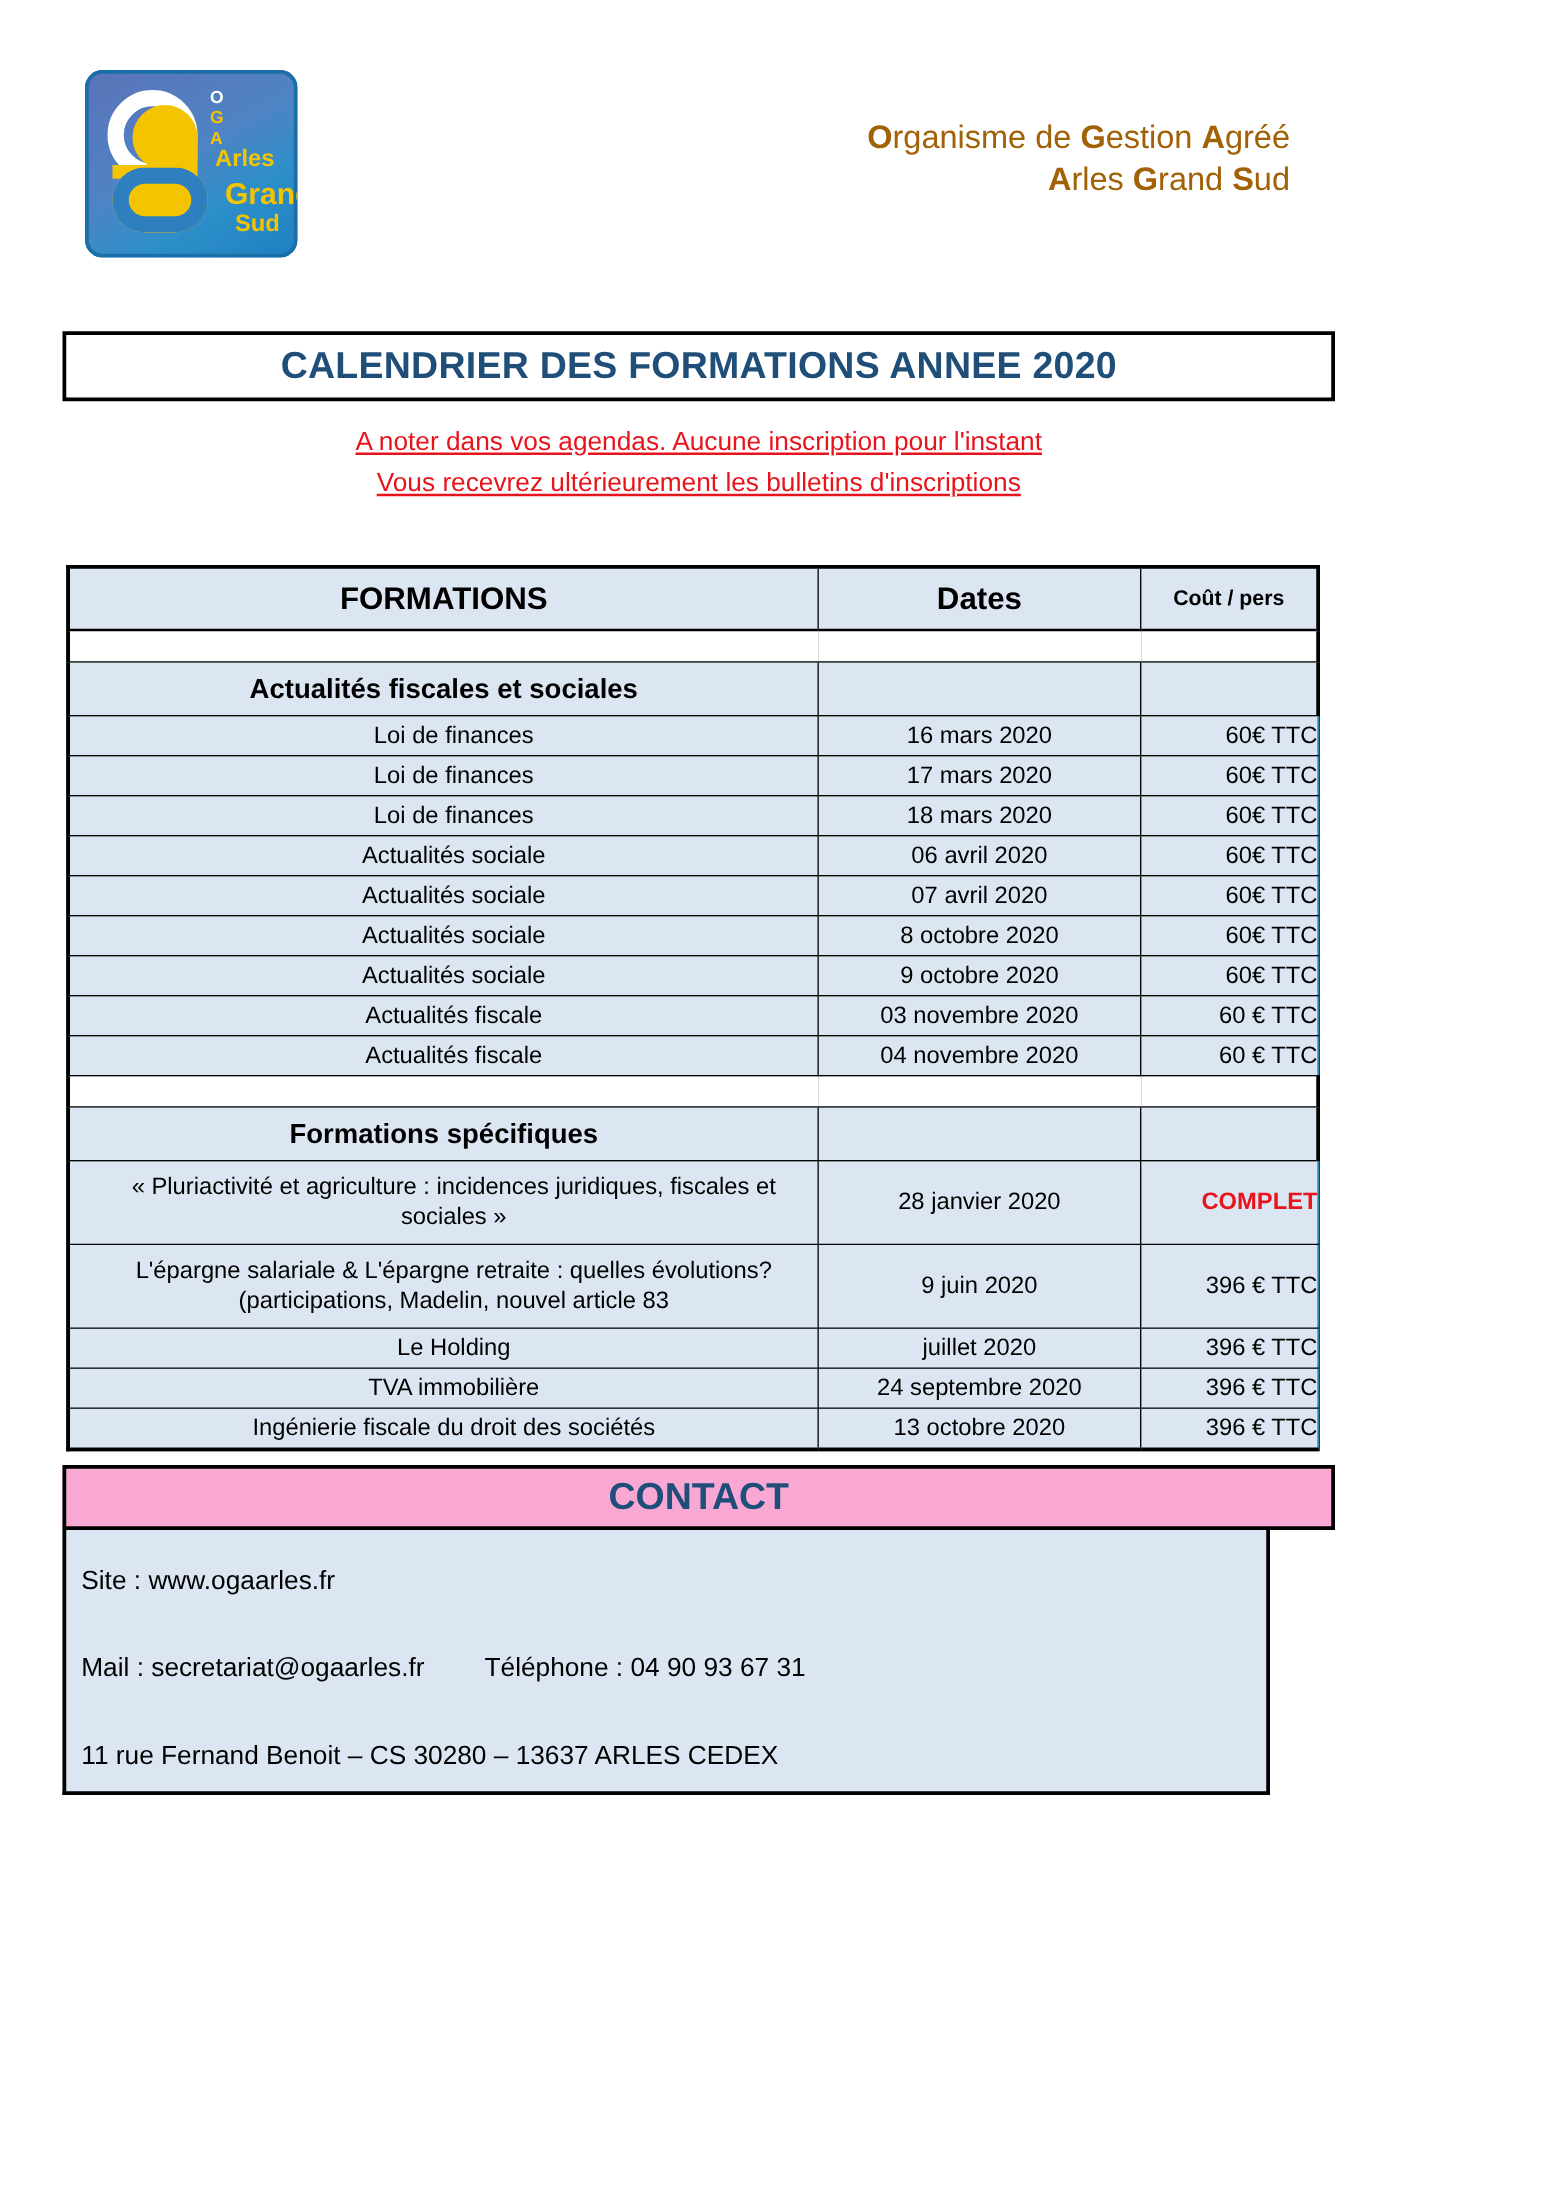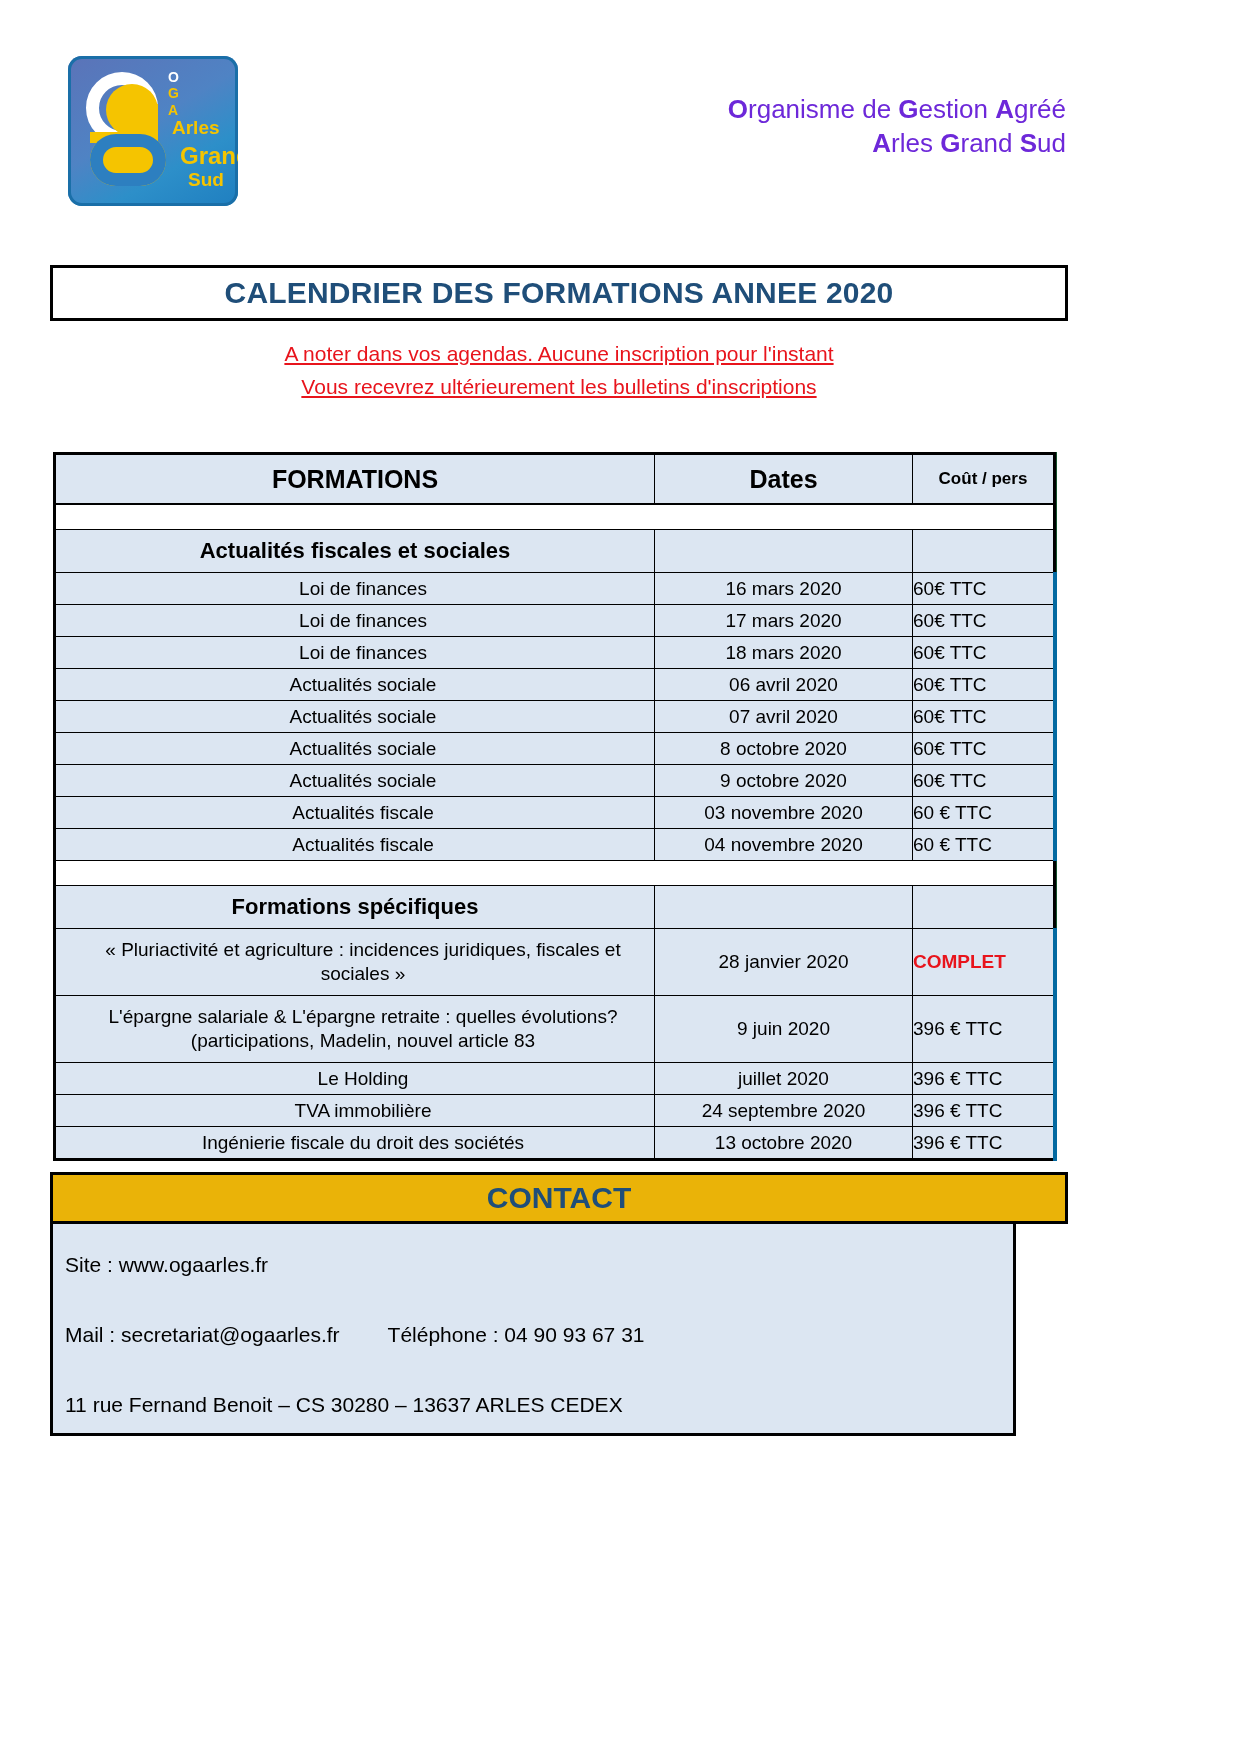--- a/index.html
+++ b/index.html
@@ -97,24 +97,24 @@
   }
   .logo .l-o { left: 100px; top: 14px; font-size: 14px; color:#ffffff; }
   .logo .l-g { left: 100px; top: 30px; font-size: 14px; }
   .logo .l-a { left: 100px; top: 47px; font-size: 14px; }
   .logo .l-arles { left: 104px; top: 62px; font-size: 19px; }
   .logo .l-grand { left: 112px; top: 88px; font-size: 24px; }
   .logo .l-sud  { left: 120px; top: 114px; font-size: 19px; }
 
   .org-title {
     position: absolute;
-    right: 174px;
+    right: 208px;
     top: 48px;
     text-align: right;
-    color: #6d28d9;
+    color: #a16207;
     font-size: 26px;
     line-height: 1.32;
     font-weight: normal;
     white-space: nowrap;
   }
   .org-title b { font-weight: bold; }
 
   
   .title-box {
     position: absolute;
@@ -212,22 +212,22 @@
     height: 31px;
     font-size: 19px;
   }
   table.cal tr.item td.name {
     text-align: center;
     padding-left: 16px;
     border-left: 3px solid #000;
   }
   table.cal tr.item td.date { text-align: center; }
   table.cal tr.item td.cost {
-    text-align: left;
-    border-right: 4px solid #0369a1;
+    text-align: right;
+    border-right: 1px solid #0369a1;
   }
   table.cal tr.item.tall td { height: 62px; }
   table.cal tr.item.tall td.name {
     line-height: 1.28;
     padding-top: 2px;
     padding-bottom: 2px;
   }
   table.cal td.cost.complet {
     color: #e8141c;
     font-weight: bold;
@@ -240,21 +240,21 @@
     position: absolute;
     left: 50px;
     top: 1172px;
     width: 1018px;
     height: 52px;
     border: 3px solid #000;
     box-sizing: border-box;
     display: flex;
     align-items: center;
     justify-content: center;
-    background: #eab308;
+    background: #f9a8d4;
   }
   .contact-title-box .ct {
     color: #1f4e79;
     font-size: 30px;
     font-weight: bold;
   }
   .contact-body {
     position: absolute;
     left: 50px;
     top: 1224px;

